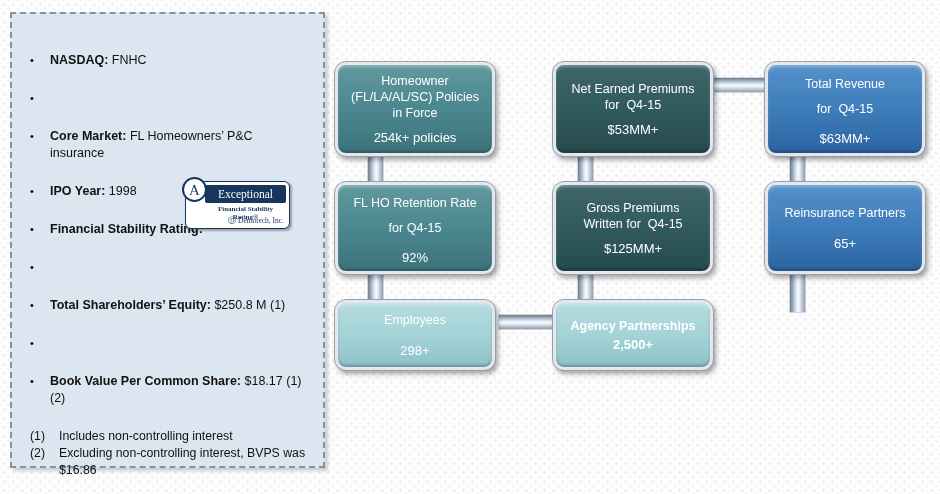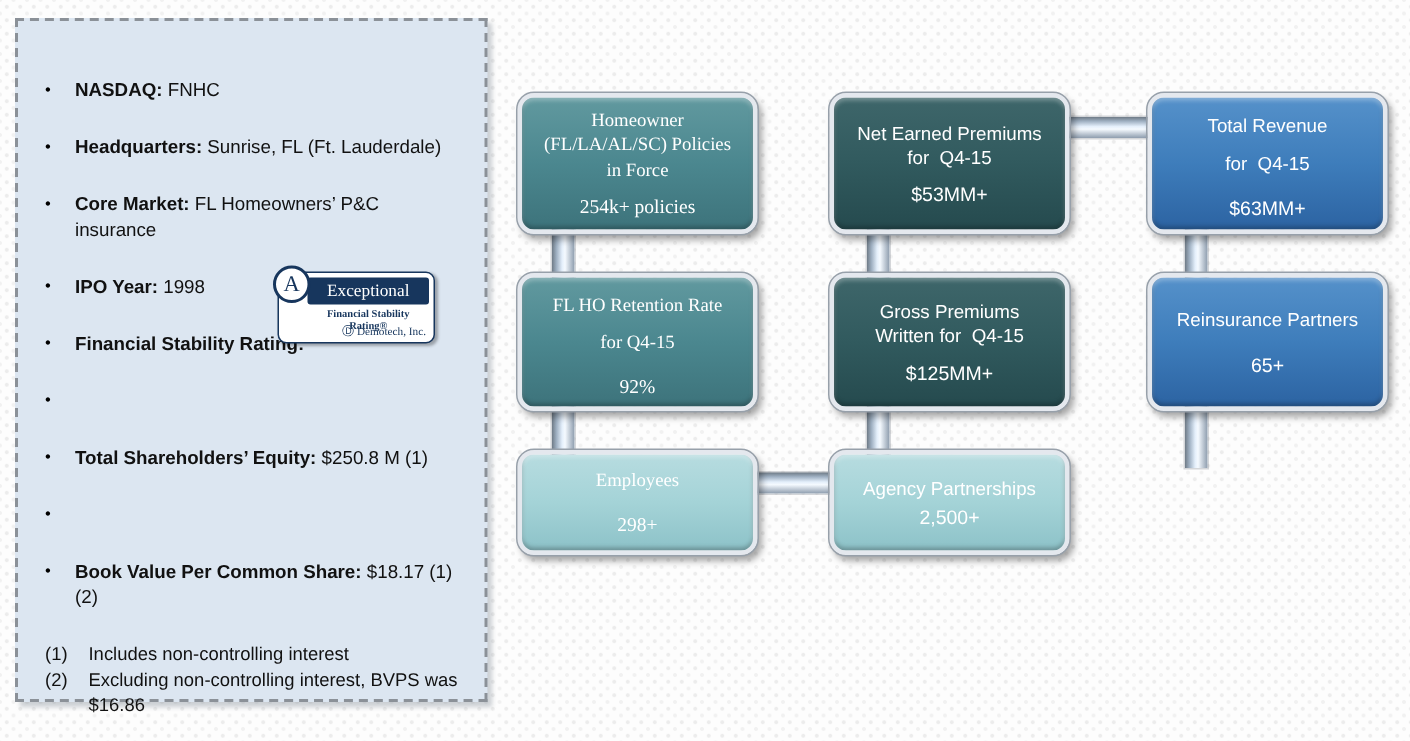--- a/index.html
+++ b/index.html
@@ -80,21 +80,21 @@
 
   
   .mbox {
     position:absolute; z-index:2; width:160px;
     border:3px solid #e4e8ee; border-radius:11px;
     outline:1px solid #97a0aa;
     box-shadow:inset 0 2px 3px rgba(255,255,255,.3), inset 0 -2px 3px rgba(0,0,0,.25), 2.5px 3.5px 5px rgba(0,0,0,.35);
     display:flex; flex-direction:column; align-items:center; justify-content:center;
     text-align:center; color:#fff; padding:4px 6px;
   }
-  .c1 { left:345px;font-family:Liberation Serif, serif; } .c2 { left:553px; } .c3 { left:765px; }
+  .c1 { left:335px; } .c2 { left:553px; } .c3 { left:765px; }
   .r1 { top:62px;  height:94px; }
   .r2 { top:182px; height:92px; }
   .r3 { top:300px; height:70px; }
   .mtitle { font-size:12.5px; line-height:1.3; white-space:pre-line; }
   .mvalue { font-size:13px; margin-top:9px; }
   .spread .mtitle { line-height:2.0; }
   .gap-lg .mvalue { margin-top:14px; }
   .tight  .mvalue { margin-top:2px; }
 </style>
 </head>
@@ -103,21 +103,20 @@
 <div class="stage">
 
   <aside class="panel" style="background: rgb(220, 230, 241);">
     <ul class="facts">
       <li class="fact">
         <span class="bullet">•</span>
         <span class="ftext"><b>NASDAQ:</b> <span>FNHC</span></span>
       </li>
       <li class="fact">
         <span class="bullet">•</span>
-        <span class="ftext"><b>Headquarters:</b> <span>Sunrise, FL (Ft. Lauderdale)</span></span>
       </li>
       <li class="fact">
         <span class="bullet">•</span>
         <span class="ftext"><b>Core Market:</b> <span>FL Homeowners’ P&amp;C insurance</span></span>
       </li>
       <li class="fact">
         <span class="bullet">•</span>
         <span class="ftext"><b>IPO Year:</b> <span>1998</span></span>
       </li>
       <li class="fact">
@@ -195,18 +194,18 @@
     <div class="mvalue">$125MM+</div>
   </div>
   <div class="mbox r2 c3 gap-lg" style="background: linear-gradient(rgb(85, 145, 202) 0%, rgb(62, 125, 187) 50%, rgb(44, 99, 162) 100%);">
     <div class="mtitle">Reinsurance Partners</div>
     <div class="mvalue">65+</div>
   </div>
   <div class="mbox r3 c1 gap-lg" style="background: linear-gradient(rgb(183, 220, 224) 0%, rgb(164, 211, 215) 50%, rgb(141, 194, 200) 100%);">
     <div class="mtitle">Employees</div>
     <div class="mvalue">298+</div>
   </div>
-  <div class="mbox r3 c2 tight" style="background: linear-gradient(rgb(183, 220, 224) 0%, rgb(164, 211, 215) 50%, rgb(141, 194, 200) 100%);">
+  <div class="mbox r3 c2 tight" style="background: linear-gradient(rgb(183, 220, 224) 0%, rgb(164, 211, 215) 50%, rgb(141, 194, 200) 100%); font-weight: bold;">
     <div class="mtitle">Agency Partnerships</div>
     <div class="mvalue">2,500+</div>
   </div>
 
 </div>
 
 </body></html>

